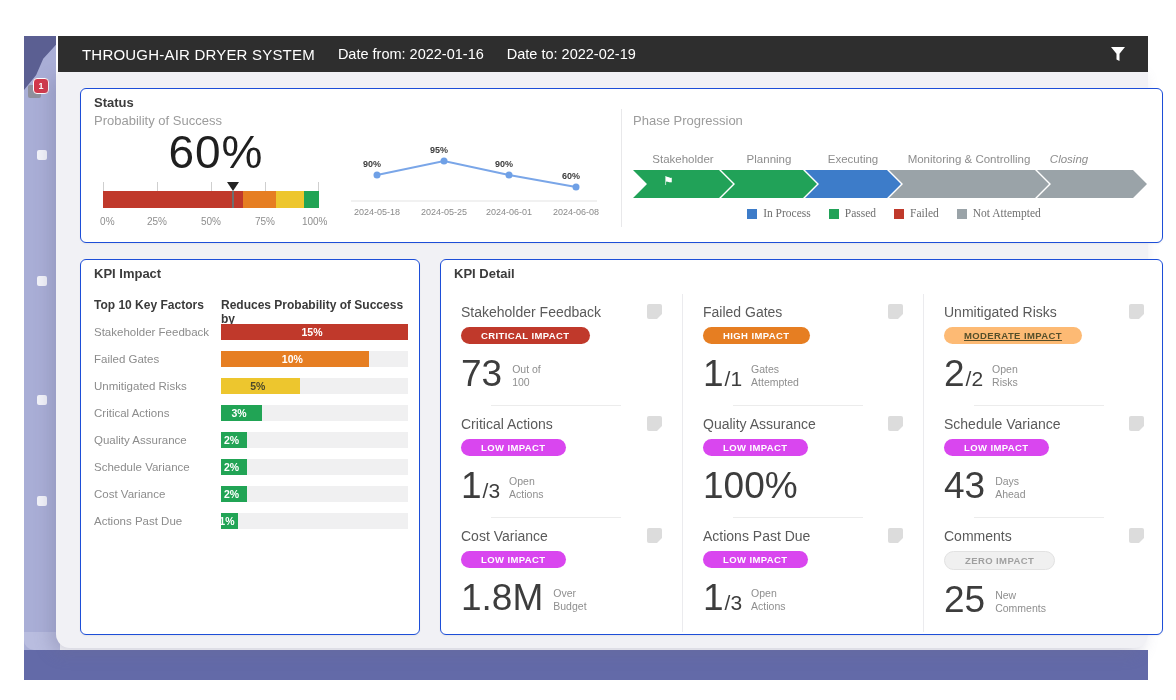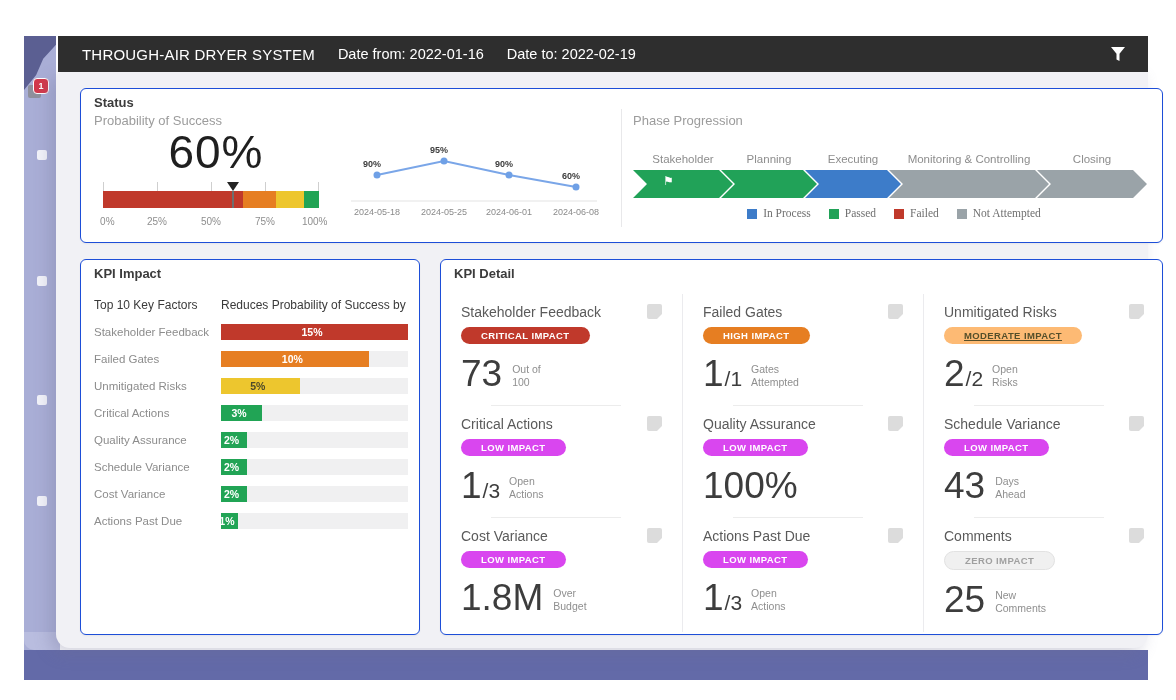--- a/index.html
+++ b/index.html
@@ -58,21 +58,21 @@
   .phase-wrap{position:absolute;left:552px;top:22px;width:522px;}
   .phase-labels{position:relative;height:14px;margin-top:24px;}
   .phase-labels span{position:absolute;transform:translateX(-50%);font-size:11.5px;color:#8d8d8d;white-space:nowrap;}
   .phase-svg-wrap{position:relative;margin-top:3px;width:514px;height:28px;}
   .phase-flag{position:absolute;left:30px;top:5px;font-size:12px;color:#fff;line-height:1;}
   .phase-legend{display:flex;justify-content:center;gap:18px;margin-top:9px;font-size:11.5px;color:#6f6f6f;}
   .legend-item{display:flex;align-items:flex-end;font-family:Liberation Serif, serif;}
   .legend-swatch{width:10px;height:10px;margin-right:6px;display:inline-block;}
 
   
-  .imp-head{position:absolute;left:13px;top:38px;width:314px;display:flex;font-size:12px;font-weight:400;color:#3a3a3a;}
+  .imp-head{position:absolute;left:13px;top:38px;width:314px;display:flex;font-size:12px;font-weight:700;color:#3a3a3a;}
   .imp-head .h1{width:127px;flex-shrink:0;}
   .imp-rows{position:absolute;left:13px;top:58px;width:314px;}
   .imp-row{display:flex;align-items:center;height:27px;}
   .imp-label{width:127px;flex-shrink:0;font-size:11.5px;color:#8c8c8c;}
   .imp-track{flex:1;height:16px;background:#f0f0f1;}
   .imp-bar{height:100%;display:flex;align-items:center;justify-content:center;}
   .imp-val{font-size:10.5px;font-weight:700;padding-right:5px;}
 
   
   .dgrid{position:absolute;left:0;top:34px;width:723px;height:338px;display:flex;}
@@ -176,21 +176,21 @@
 
     <div class="status-divider"></div>
 
     <div class="phase-wrap">
       <span class="muted-label">Phase Progression</span>
       <div class="phase-labels">
           <span style="left: 50px;">Stakeholder</span>
           <span style="left: 136px;">Planning</span>
           <span style="left: 220px;">Executing</span>
           <span style="left: 336px;">Monitoring &amp; Controlling</span>
-          <span style="left: 459px;">Closing</span>
+          <span style="left: 436px; font-style: italic;">Closing</span>
         </div>
       <div class="phase-svg-wrap">
         <svg width="514" height="28" viewBox="0 0 514 28">
             <polygon points="0,0 86,0 100,14 86,28 0,28 14,14" fill="#21a258"></polygon>
             <polygon points="88,0 170,0 184,14 170,28 88,28 102,14" fill="#21a258"></polygon>
             <polygon points="172,0 254,0 268,14 254,28 172,28 186,14" fill="#3d7cc9"></polygon>
             <polygon points="256,0 402,0 416,14 402,28 256,28 270,14" fill="#9aa3a8"></polygon>
             <polygon points="404,0 500,0 514,14 500,28 404,28 418,14" fill="#9aa3a8"></polygon>
           </svg>
         <span class="phase-flag">⚑</span>

